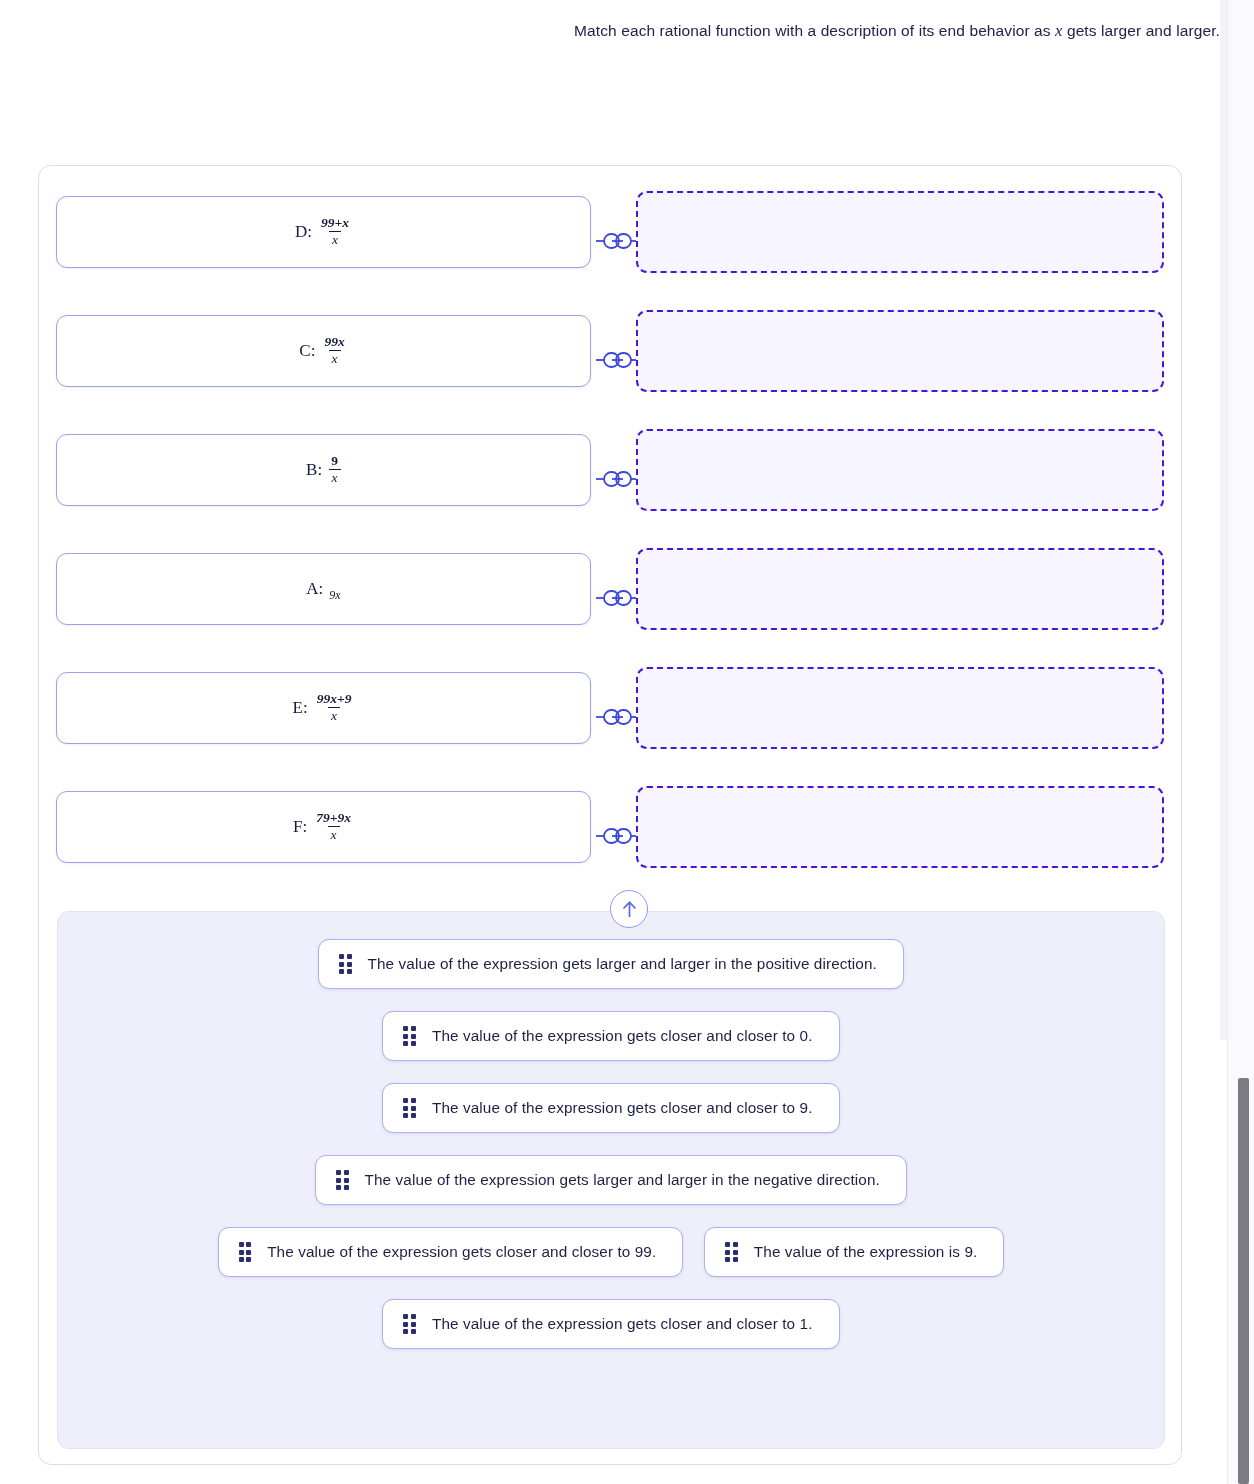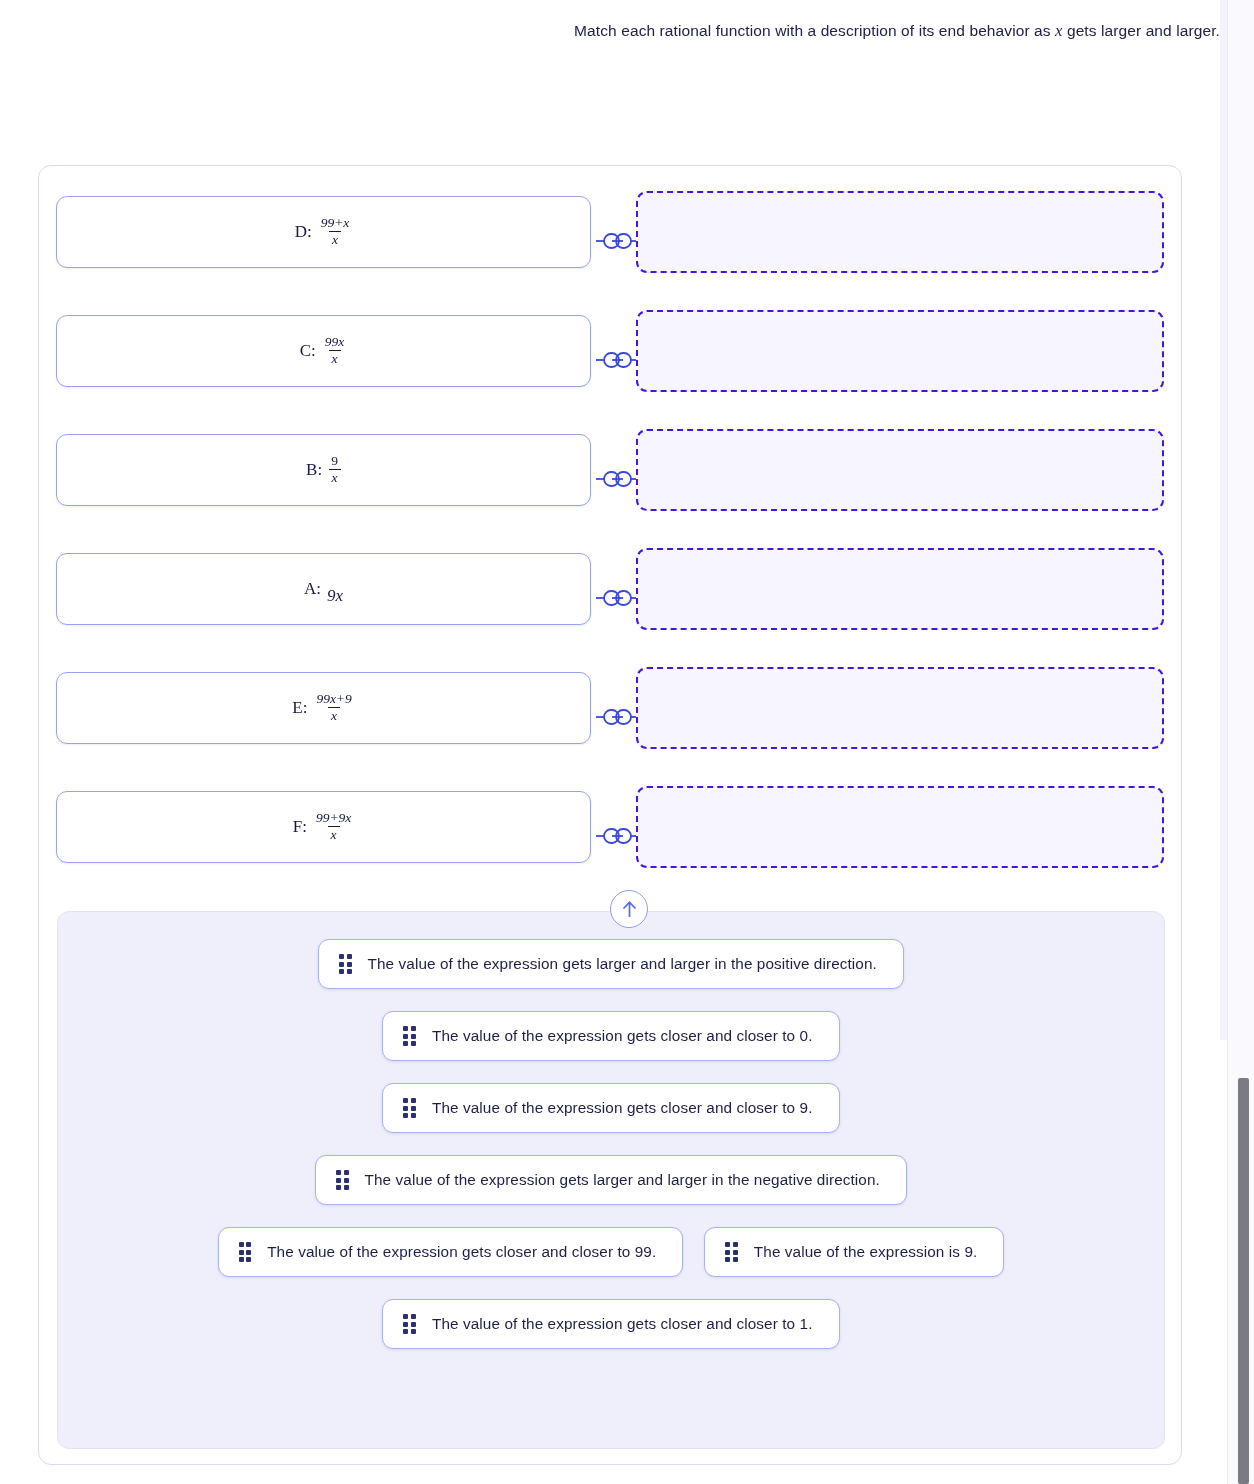--- a/index.html
+++ b/index.html
@@ -81,21 +81,21 @@
     display: inline-flex;
     flex-direction: column;
     align-items: center;
     justify-content: center;
     line-height: 1.02;
     vertical-align: middle;
     font-size: 13.5px;
     position: relative;
     top: -1px;
   }
-  .frac .num { padding: 0 3px 1px 3px; }
+  .frac .num { padding: 0 3px 1px 3px; font-weight: bold; }
   .frac .den { padding: 1px 3px 0 3px; border-top: 1.1px solid #161a3d; }
   .ital { font-style: italic; }
 
   
   .link-icon {
     position: absolute;
     left: 557px;
     top: 50px;
     width: 44px;
     height: 22px;
@@ -280,21 +280,21 @@
           <line x1="34" y1="11" x2="43" y2="11" stroke="#3b49d6" stroke-width="1.8"></line>
         </svg>
       </div>
       <div class="drop-zone"></div>
     </div>
 
     <div class="match-row">
       <div class="term-card">
         <span class="term-label">
           <span class="lead">A:</span>
-          <span class="ital" style="font-size:17px;margin-top:13px;">9x</span>
+          <span class="ital" style="font-size:12px;margin-top:13px;">9x</span>
         </span>
       </div>
       <div class="link-icon">
         <svg width="44" height="22" viewBox="0 0 44 22">
           <line x1="0" y1="11" x2="9" y2="11" stroke="#3b49d6" stroke-width="1.8"></line>
           <rect x="8" y="4" width="15" height="14" rx="7" fill="none" stroke="#3b49d6" stroke-width="1.8"></rect>
           <rect x="20" y="4" width="15" height="14" rx="7" fill="none" stroke="#3b49d6" stroke-width="1.8"></rect>
           <line x1="16" y1="11" x2="27" y2="11" stroke="#3b49d6" stroke-width="1.8"></line>
           <line x1="34" y1="11" x2="43" y2="11" stroke="#3b49d6" stroke-width="1.8"></line>
         </svg>
@@ -322,21 +322,21 @@
         </svg>
       </div>
       <div class="drop-zone"></div>
     </div>
 
     <div class="match-row">
       <div class="term-card">
         <span class="term-label">
           <span class="lead">F:</span>
           <span class="frac">
-            <span class="num ital">99+9x</span>
+            <span class="num ital">79+9x</span>
             <span class="den ital">x</span>
           </span>
         </span>
       </div>
       <div class="link-icon">
         <svg width="44" height="22" viewBox="0 0 44 22">
           <line x1="0" y1="11" x2="9" y2="11" stroke="#3b49d6" stroke-width="1.8"></line>
           <rect x="8" y="4" width="15" height="14" rx="7" fill="none" stroke="#3b49d6" stroke-width="1.8"></rect>
           <rect x="20" y="4" width="15" height="14" rx="7" fill="none" stroke="#3b49d6" stroke-width="1.8"></rect>
           <line x1="16" y1="11" x2="27" y2="11" stroke="#3b49d6" stroke-width="1.8"></line>

